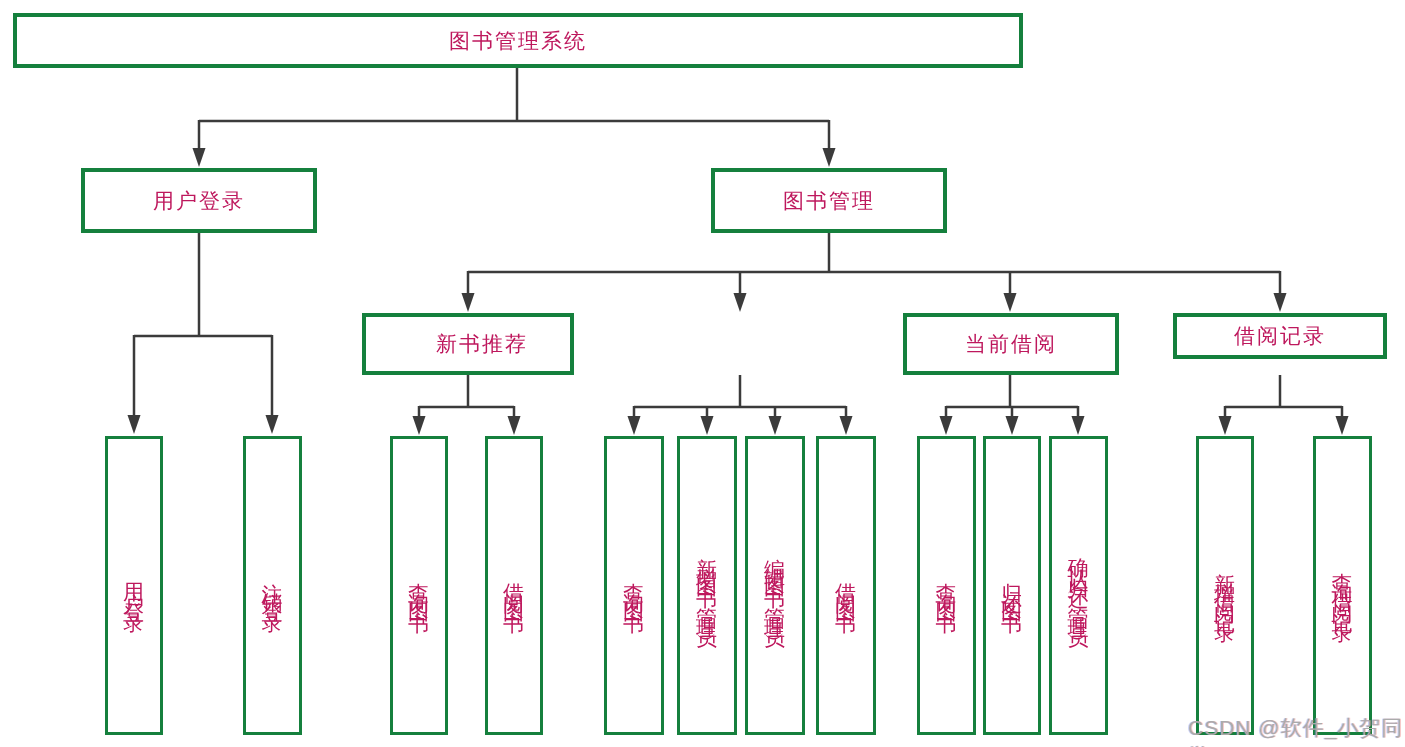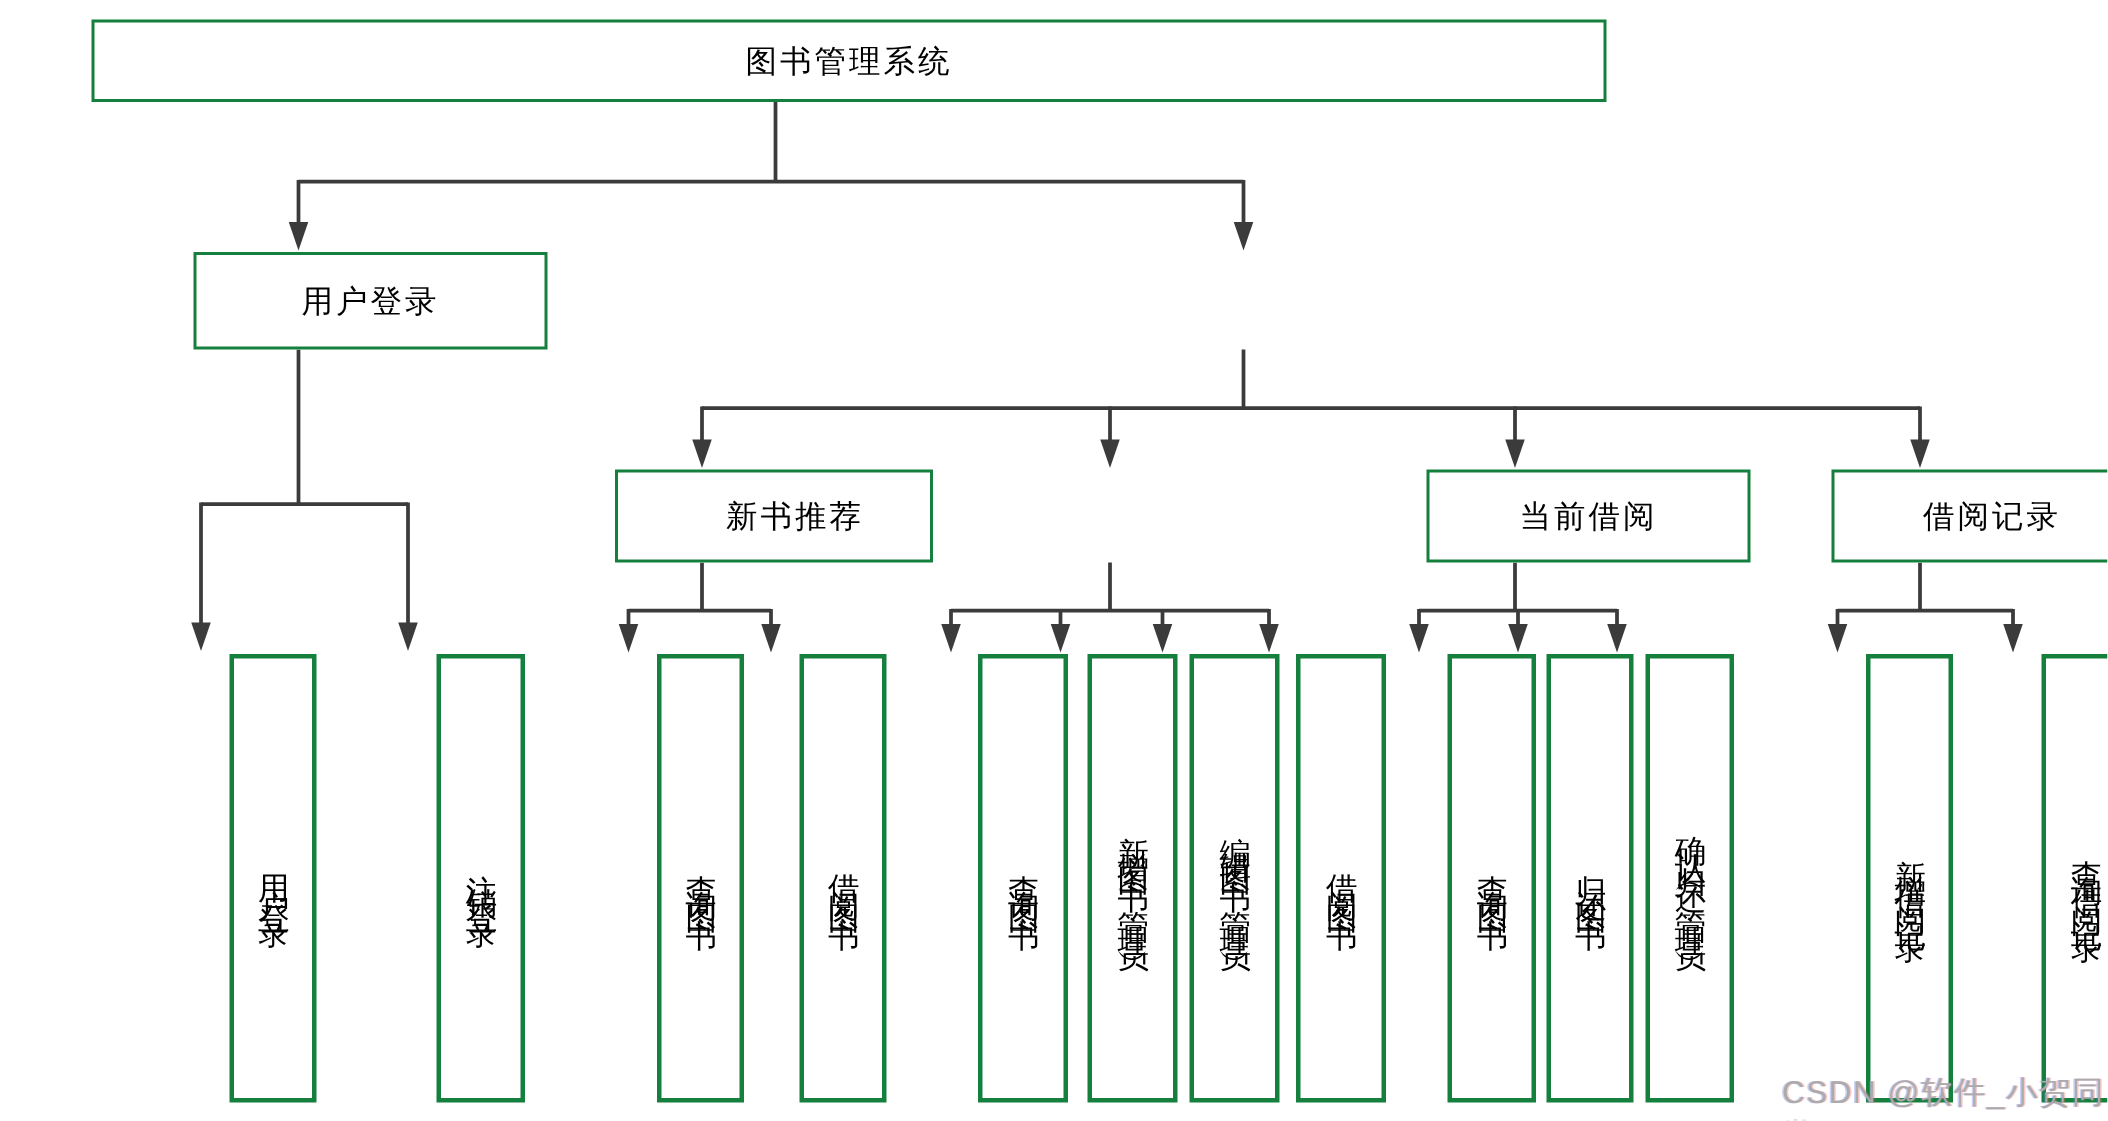--- a/index.html
+++ b/index.html
@@ -3,23 +3,23 @@
 <meta charset="utf-8">
 <style>
   html,body{margin:0;padding:0;background:#fff;}
   #canvas{
     position:relative;width:1405px;height:747px;background:#ffffff;
     font-family:"Liberation Sans","DejaVu Sans",sans-serif;overflow:hidden;
   }
   #wires{position:absolute;left:0;top:0;width:1405px;height:747px;}
   .box{
     position:absolute;box-sizing:border-box;background:#ffffff;
-    border:2px solid #15803d;color:#000000;
+    border:4px solid #15803d;color:#be185d;
     display:flex;align-items:center;justify-content:center;
-    font-size:21px;letter-spacing:2px;white-space:nowrap;margin-left:48px;
+    font-size:21px;letter-spacing:2px;white-space:nowrap;
   }
   .leaf{
     border-width:3px;
     writing-mode:vertical-rl;text-orientation:mixed;
     letter-spacing:10px;line-height:1;white-space:normal;
   }
   #watermark{
     position:absolute;color:#ababab;font-size:21px;letter-spacing:1px;
     text-shadow:1px 0 0 rgba(231,101,101,0.35), -1px 0 0 rgba(106,124,230,0.35);
   }
@@ -91,24 +91,25 @@
       <polygon points="1005.5,416 1018.5,416 1012,435"></polygon>
       <polygon points="1071.5,416 1084.5,416 1078,435"></polygon>
       <polygon points="1218.5,416 1231.5,416 1225,435"></polygon>
       <polygon points="1335.5,416 1348.5,416 1342,435"></polygon>
     </g>
   </svg>
 
   <div class="box" style="left:13px;top:13px;width:1010px;height:55px;">图书管理系统</div>
 
   <div class="box" style="left:81px;top:168px;width:236px;height:65px;">用户登录</div>
+  <div class="box" style="left:711px;top:168px;width:236px;height:65px;">图书管理</div>
 
   <div class="box" style="left:362px;top:313px;width:212px;height:62px;padding-left:28px;">新书推荐</div>
   <div class="box" style="left:903px;top:313px;width:216px;height:62px;">当前借阅</div>
-  <div class="box" style="left:1173px;top:313px;width:214px;height:62px;">借阅记录</div>
+  <div class="box" style="left:1173px;top:313px;width:214px;height:46px;">借阅记录</div>
 
   <div class="box leaf" style="left:105px;top:436px;width:58px;height:299px;">用户登录</div>
   <div class="box leaf" style="left:243px;top:436px;width:59px;height:299px;">注销登录</div>
 
   <div class="box leaf" style="left:390px;top:436px;width:58px;height:299px;">查询图书</div>
   <div class="box leaf" style="left:485px;top:436px;width:58px;height:299px;">借阅图书</div>
 
   <div class="box leaf" style="left:604px;top:436px;width:60px;height:299px;">查询图书</div>
   <div class="box leaf" style="left:677px;top:436px;width:60px;height:299px;">新增图书（管理员）</div>
   <div class="box leaf" style="left:745px;top:436px;width:60px;height:299px;">编辑图书（管理员）</div>

